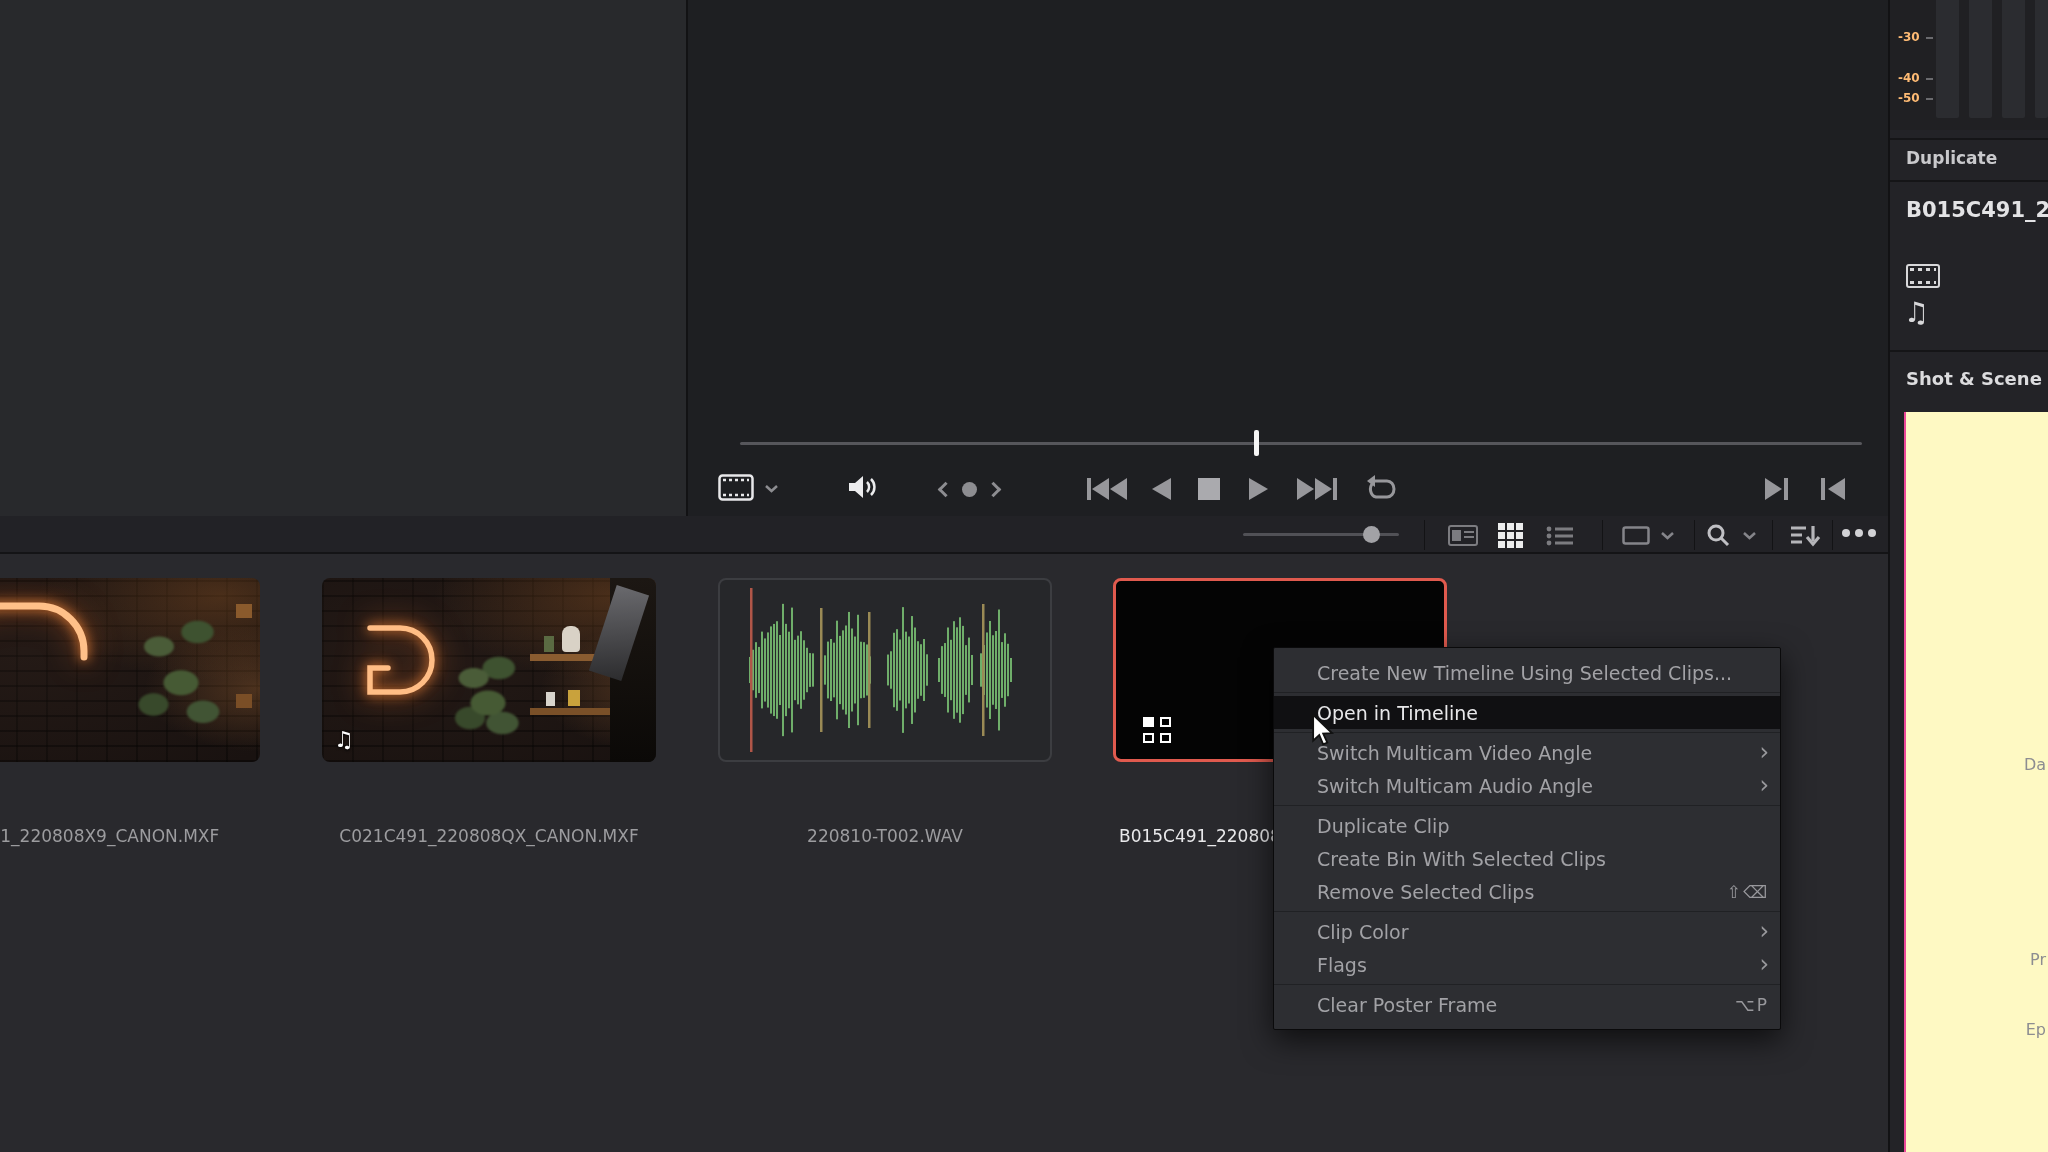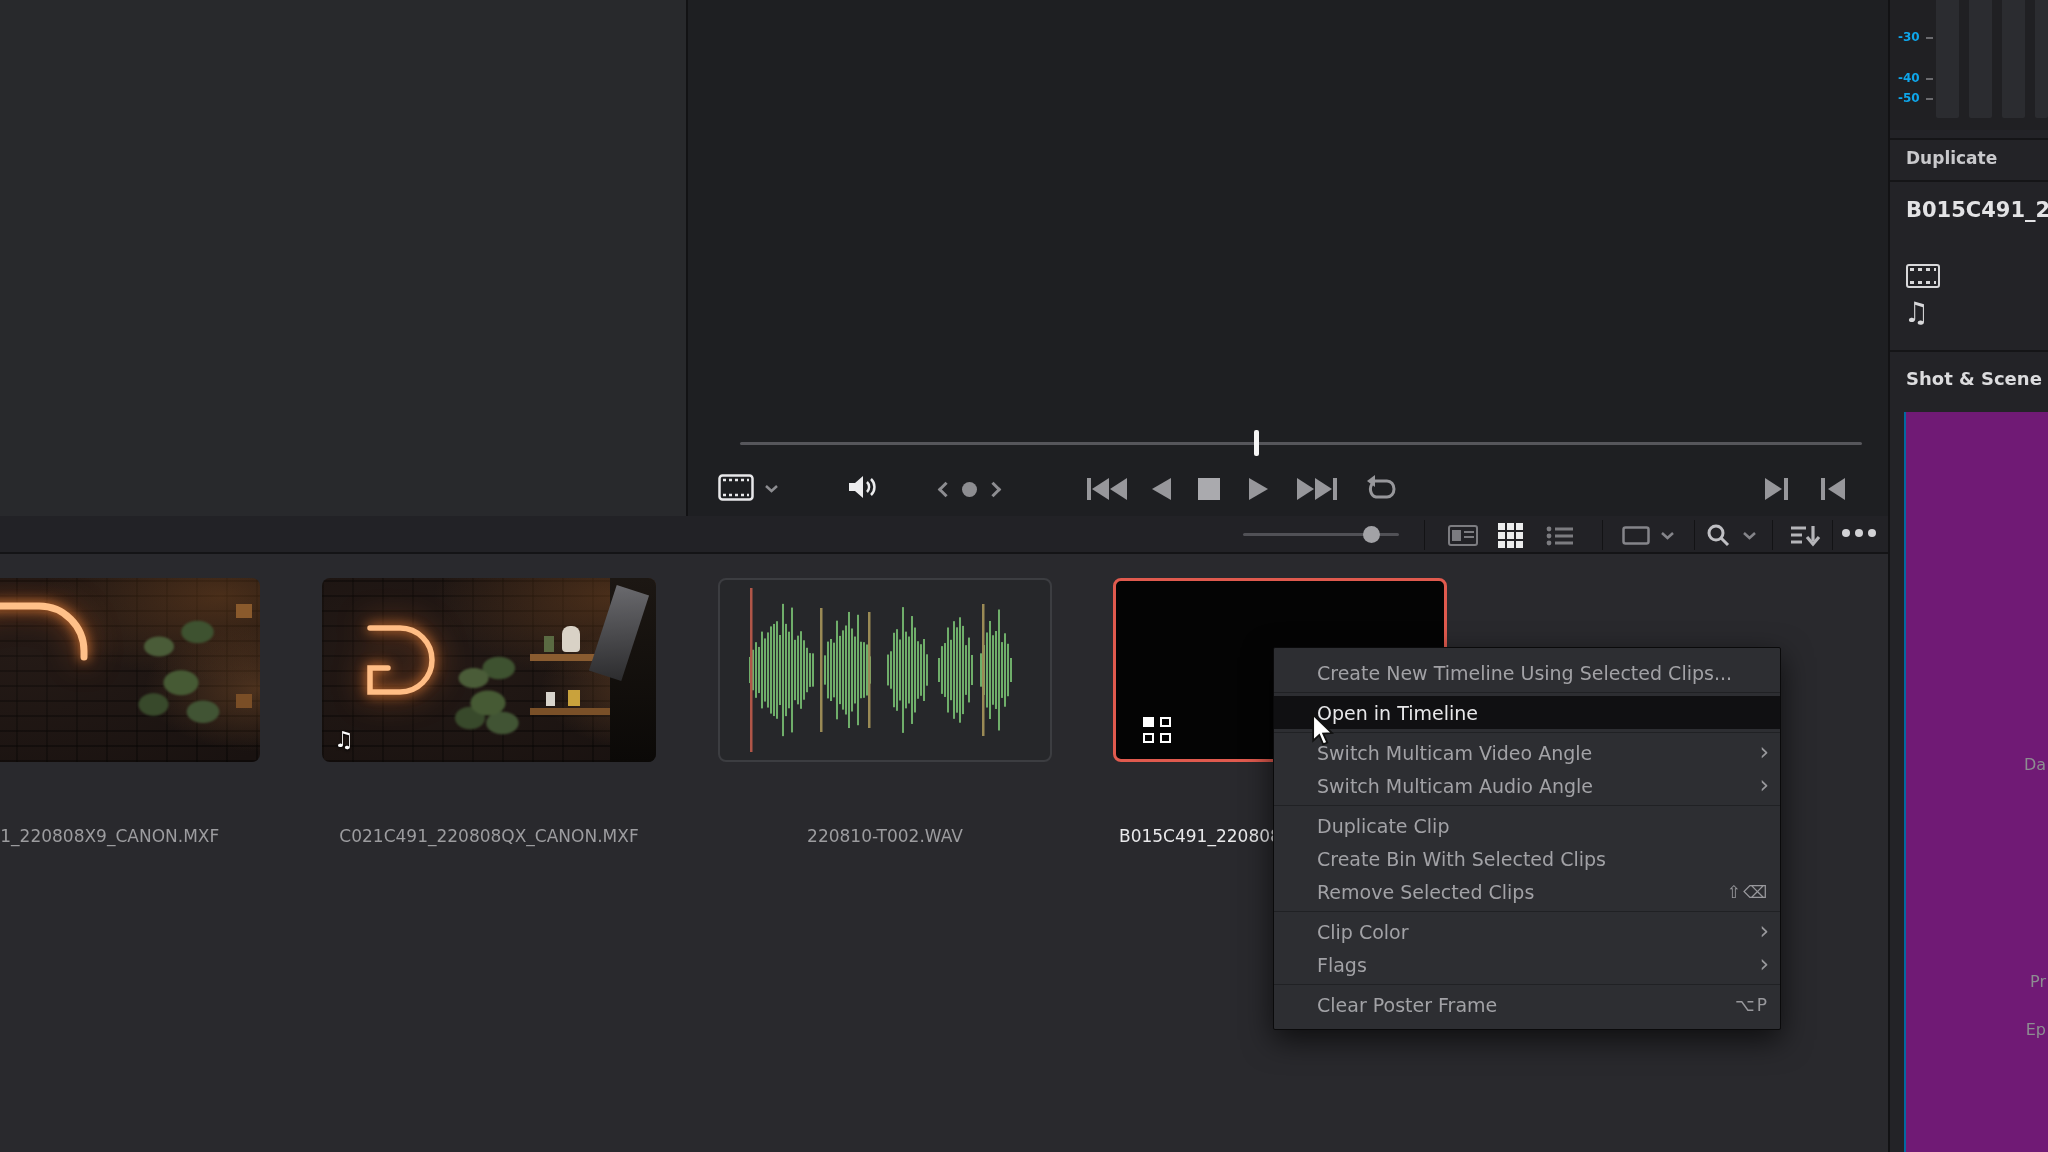--- a/index.html
+++ b/index.html
@@ -45,32 +45,32 @@
   .jog { display:flex; align-items:center; gap:11px; }
   .jog .c { width:11px; height:11px; border-left:3px solid #8d8d91; border-bottom:3px solid #8d8d91; }
   .jog .c.l { transform:rotate(45deg); }
   .jog .c.r { transform:rotate(225deg); }
   .jog .dot { width:15px; height:15px; border-radius:50%; background:#8d8d91; }
 
   
   #right-panel { left:1890px; top:0; width:158px; height:1152px; background:#232327; overflow:hidden; }
   #meters { position:absolute; left:0; top:0; width:158px; height:130px; background:#202023; }
   .mcol { position:absolute; top:0; height:118px; width:23px; background:#2b2c30; border-radius:0 0 2px 2px; }
-  .mtick { position:absolute; left:8px; color:#0ea5e9; font-size:12px; font-weight:bold; }
+  .mtick { position:absolute; left:8px; color:#fdba74; font-size:12px; font-weight:bold; }
   .mtick:after { content:""; position:absolute; left:28px; top:7px; width:7px; height:2px; background:#6a6a6e; }
   .rdiv { position:absolute; left:0; width:158px; height:2px; background:#151517; }
   #meta-header { position:absolute; left:16px; top:148px; color:#c9c9cc; font-size:17px; font-weight:bold; }
   #clip-name { position:absolute; left:16px; top:198px; width:150px; color:#e3e3e5; font-size:21px; font-weight:bold; white-space:nowrap; }
   #film-icon { position:absolute; left:16px; top:264px; width:34px; height:24px; border:2px solid #d8d8da; border-radius:3px; }
   #film-icon i { position:absolute; left:2px; right:2px; height:3px;
     background-image:repeating-linear-gradient(90deg,#d8d8da 0 4px, transparent 4px 8px); }
   #film-icon i.t { top:2px; } #film-icon i.b { bottom:2px; }
   #music-icon { position:absolute; left:14px; top:296px; color:#d8d8da; font-size:28px; }
   #shot-scene { position:absolute; left:16px; top:368px; color:#dcdcde; font-size:18px; font-weight:bold; }
-  #meta-editor { position:absolute; left:14px; top:412px; width:144px; height:740px; background:#701a75; border-left:2px solid #0369a1; }
+  #meta-editor { position:absolute; left:14px; top:412px; width:144px; height:740px; background:#fef9c3; border-left:2px solid #ec4899; }
   .frag { position:absolute; color:#8d8d91; font-size:16px; }
 
   
   #media-pool { left:0; top:516px; width:1888px; height:636px; background:#29292d; }
   #pool-toolbar { position:absolute; left:0; top:0; width:1888px; height:38px; background:#222226; border-bottom:2px solid #141416; }
   .tb-div { position:absolute; top:4px; width:1px; height:30px; background:#131315; }
   #size-slider-track { position:absolute; left:1243px; top:17px; width:156px; height:3px; background:#515156; border-radius:2px; }
   #size-slider-knob { position:absolute; left:1363px; top:10px; width:17px; height:17px; border-radius:50%; background:#a2a2a6; }
   .tbicon { position:absolute; top:7px; }
   .tbicon svg { display:block; }
@@ -216,21 +216,21 @@
   <div id="clip-name">B015C491_2208</div>
   <div id="film-icon">
       <i class="t"></i>
       <i class="b"></i>
     </div>
   <div id="music-icon">♫</div>
   <div class="rdiv" style="top:350px;"></div>
   <div id="shot-scene">Shot &amp; Scene</div>
   <div id="meta-editor">
     <div class="frag" style="right:2px; top:343px;">Da</div>
-    <div class="frag" style="right:2px; top:560px;">Pr</div>
+    <div class="frag" style="right:2px; top:538px;">Pr</div>
     <div class="frag" style="right:2px; top:608px;">Ep</div>
   </div>
 </div>
 <div class="divider-v abs" style="left:1888px; top:0; width:2px; height:1152px;"></div>
 
 <div id="media-pool" class="abs">
   <div id="pool-toolbar">
     <div id="size-slider-track"></div>
     <div id="size-slider-knob"></div>
     <div class="tb-div" style="left:1424px;"></div>

